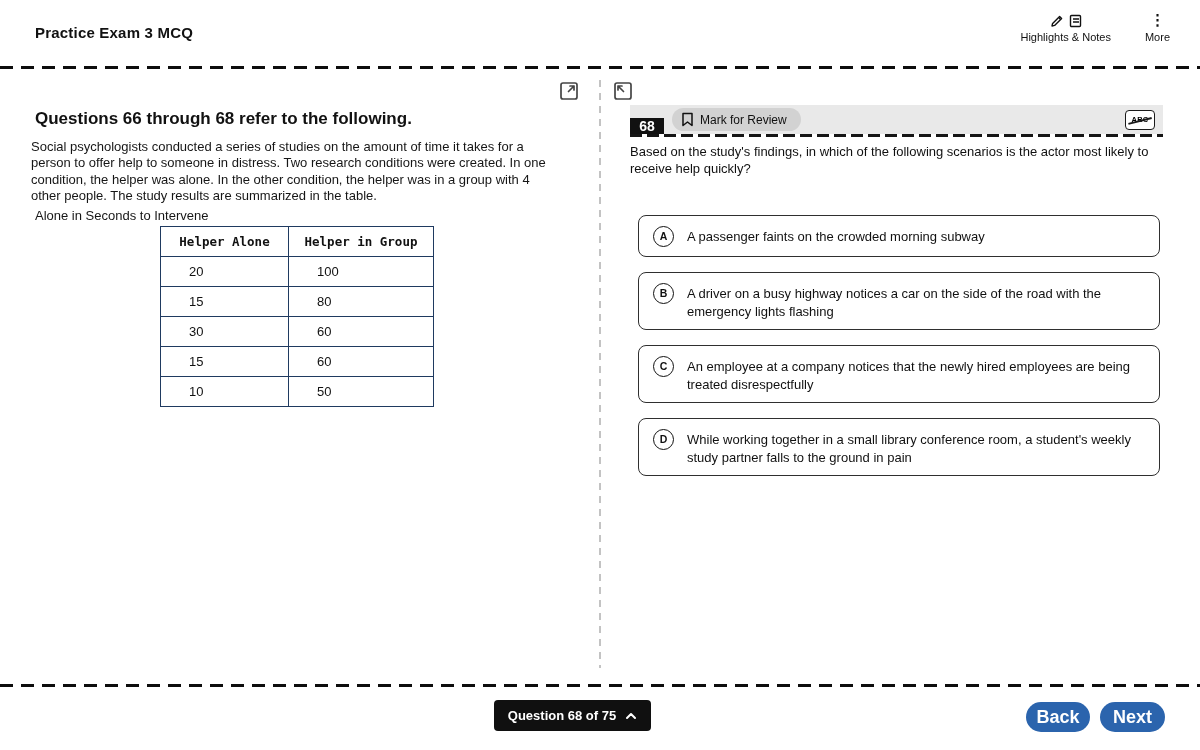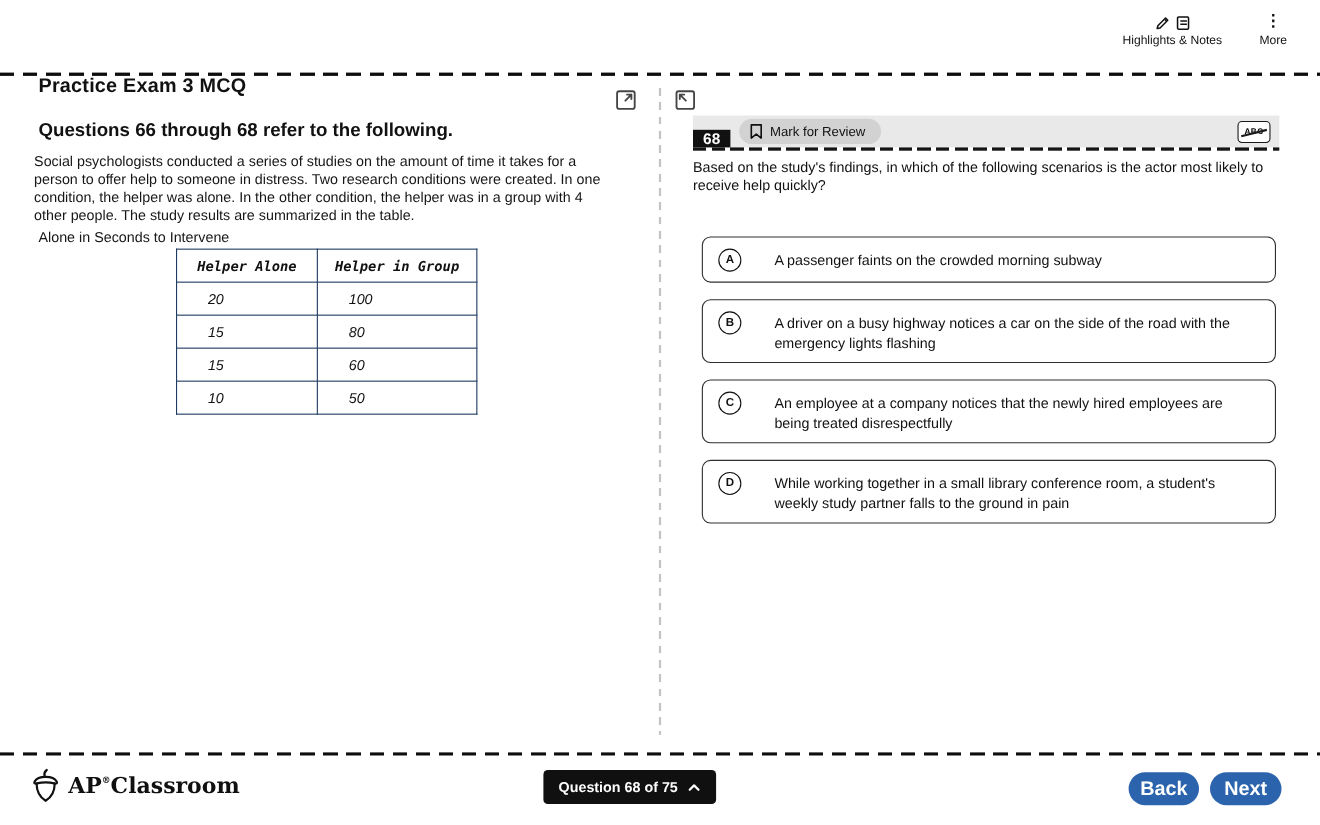--- a/index.html
+++ b/index.html
@@ -4,36 +4,36 @@
 <style>
   * { margin:0; padding:0; box-sizing:border-box; }
   html,body { background:#f2f2f2; }
   body { font-family:"Liberation Sans", sans-serif; color:#111; }
   .screen {
     position:relative; width:1200px; height:750px; background:#fff; overflow:hidden;
     margin:0 auto;
   }
 
   
-  .title { position:absolute; left:35px; top:24px; font-size:18px; font-weight:700; letter-spacing:.2px;margin-top:44px; }
+  .title { position:absolute; left:35px; top:24px; font-size:15px; font-weight:700; letter-spacing:.2px; }
   .top-right { position:absolute; right:30px; top:13px; display:flex; gap:34px; align-items:flex-start; }
   .hn, .more { display:flex; flex-direction:column; align-items:center; gap:3px; font-size:11px; color:#111; cursor:pointer; background:none; border:none; }
   .hn-icons { display:flex; gap:5px; align-items:center; height:15px; }
   .kebab { font-size:15px; font-weight:700; line-height:13px; height:15px; }
 
   .divider { position:absolute; left:0; width:1200px; height:3px;
     background:repeating-linear-gradient(90deg,#0d0d0d 0 13px, transparent 13px 21px); }
   .divider.top { top:66px; }
   .divider.bottom { top:684px; }
 
   
   .p-heading { position:absolute; left:35px; top:109px; font-size:17px; font-weight:600; }
   .p-body { position:absolute; left:31px; top:139px; width:522px; font-size:13px; line-height:16.4px; color:#161616; }
   .p-caption { position:absolute; left:35px; top:208px; font-size:13px; color:#161616; }
-  table.data { position:absolute; left:160px; top:226px; border-collapse:collapse; background:#fff;font-style:italic; }
+  table.data { position:absolute; left:160px; top:226px; border-collapse:collapse; background:#fff; }
   table.data th, table.data td { border:1.6px solid var(--table-border,#1f3a60); }
   table.data th { font-family:"DejaVu Sans Mono", monospace; font-weight:700; font-size:12.5px; padding:7px 12px; text-align:center; }
   table.data th.c1 { min-width:128px; }
   table.data th.c2 { min-width:145px; }
   table.data td { font-size:13px; padding:7px 10px 7px 28px; text-align:left; }
 
   
   .vdivider { position:absolute; left:599px; top:80px; width:2px; height:588px;
     background:repeating-linear-gradient(180deg,#c3c3c3 0 7px, transparent 7px 13px); }
   .panel-btn { position:absolute; top:80px; width:22px; height:22px; padding:0; border:none; background:#fff; cursor:pointer; }
@@ -56,21 +56,21 @@
   .qrule { position:absolute; left:630px; top:134px; width:533px; height:3px;
     background:repeating-linear-gradient(90deg,#151515 0 12px, transparent 12px 17px); }
   .stem { position:absolute; left:630px; top:144px; width:520px; font-size:13px; line-height:16.5px; }
 
   .options { position:absolute; left:638px; top:215px; width:522px; display:flex; flex-direction:column; gap:15px; }
   .option { display:flex; align-items:flex-start; gap:13px; padding:9px 14px;
     border:1.6px solid #2f2f2f; border-radius:8px; background:#fff; text-align:left;
     font-family:inherit; font-size:13px; line-height:17.5px; color:#111; cursor:pointer; }
   .letter { flex:0 0 auto; width:21px; height:21px; border:1.6px solid #111; border-radius:50%;
     display:flex; align-items:center; justify-content:center; font-size:10.5px; font-weight:700; margin-top:1px; }
-  .otext { padding-top:3px;margin-left:17px; }
+  .otext { padding-top:3px; }
 
   
   .footer { position:absolute; left:0; top:687px; width:1200px; height:63px; background:#fff; }
   .brand { position:absolute; left:28px; top:11px; display:flex; align-items:center; gap:7px; }
   .brand-text { font-family:"DejaVu Serif", serif; font-weight:700; font-size:20px; color:#101010; }
   .brand-text sup { font-size:8px; vertical-align:9px; }
   .counter { position:absolute; left:494px; top:13px; width:157px; height:31px; background:#101010;
     border:none; border-radius:4px; color:#fff; display:flex; align-items:center; justify-content:center;
     gap:9px; font-size:13px; font-weight:700; font-family:inherit; cursor:pointer; }
   .pillbtn { position:absolute; top:15px; height:30px; border:none; border-radius:15px;
@@ -120,20 +120,24 @@
       <tbody>
         <tr>
           <td>20</td>
           <td>100</td>
         </tr>
         <tr>
           <td>15</td>
           <td>80</td>
         </tr>
         <tr>
+          <td>30</td>
+          <td>60</td>
+        </tr>
+        <tr>
           <td>15</td>
           <td>60</td>
         </tr>
         <tr>
           <td>10</td>
           <td>50</td>
         </tr>
       </tbody>
     </table>
   </section>
@@ -184,28 +188,20 @@
       </button>
       <button class="option">
         <span class="letter">D</span>
         <span class="otext">While working together in a small library conference room, a student's weekly study partner falls to the ground in pain</span>
       </button>
     </div>
   </section>
 
   <div class="divider bottom"></div>
   <footer class="footer">
-    <div class="brand">
-      <svg width="27" height="32" viewBox="0 0 27 32" fill="none" stroke="#111" stroke-width="2" stroke-linecap="round" stroke-linejoin="round">
-        <path d="M14.5 2 C12.5 3.5 12 5.2 12.5 7.2"></path>
-        <path d="M3.5 12.5 C6.5 6.8 20.5 6.8 23.5 12.5 C24.5 14 23 14.6 21.5 14.2 C16 12.8 11 12.8 5.5 14.2 C4 14.6 2.5 14 3.5 12.5 Z"></path>
-        <path d="M5.3 14.6 C5.3 22.5 9.6 27.7 13.5 30 C17.4 27.7 21.7 22.5 21.7 14.6"></path>
-      </svg>
-      <span class="brand-text"><b>AP</b><sup>®</sup><span>Classroom</span></span>
-    </div>
     <button class="counter">
       <span>Question 68 of 75</span>
       <svg width="12" height="8" viewBox="0 0 12 8" fill="none" stroke="#fff" stroke-width="2" stroke-linecap="round" stroke-linejoin="round">
           <path d="M2 6 L6 2 L10 6"></path>
         </svg>
     </button>
     <button class="pillbtn btn-back">Back</button>
     <button class="pillbtn btn-next">Next</button>
   </footer>
 

